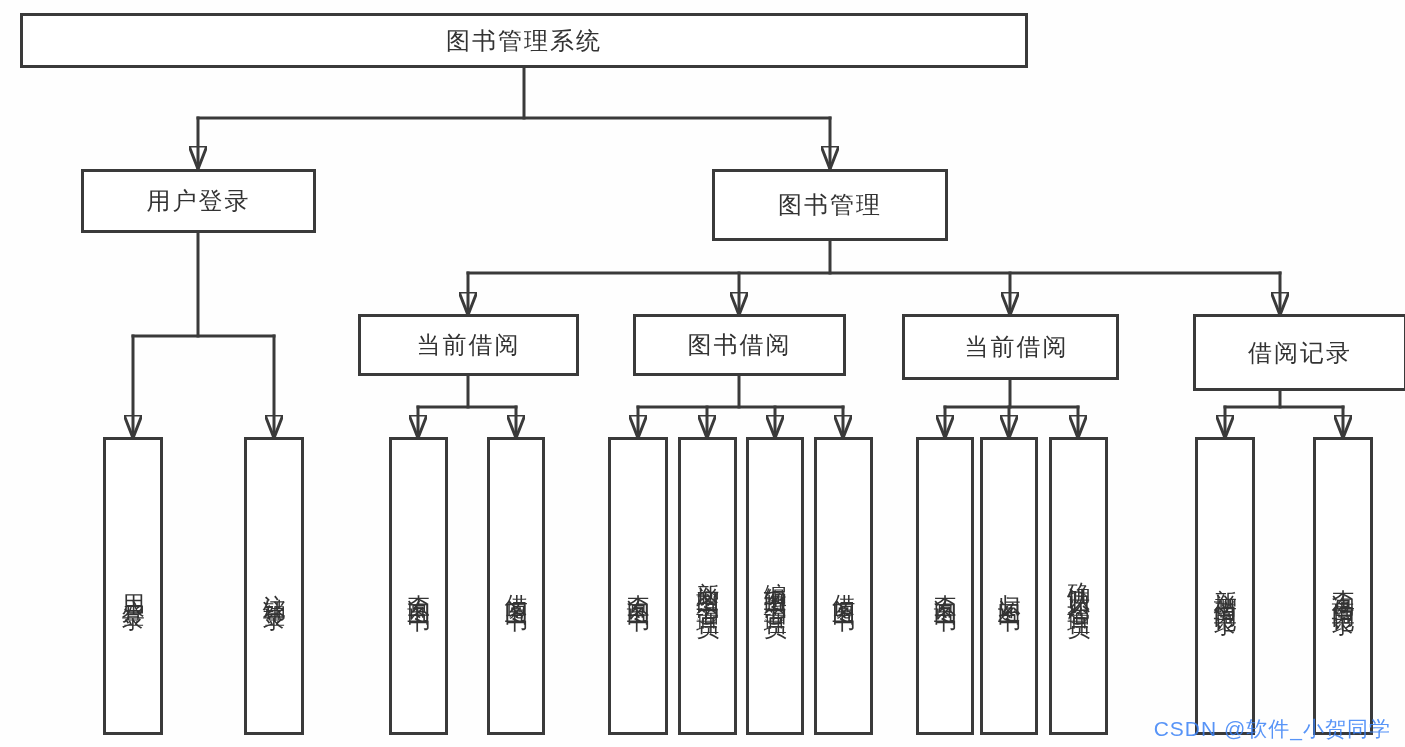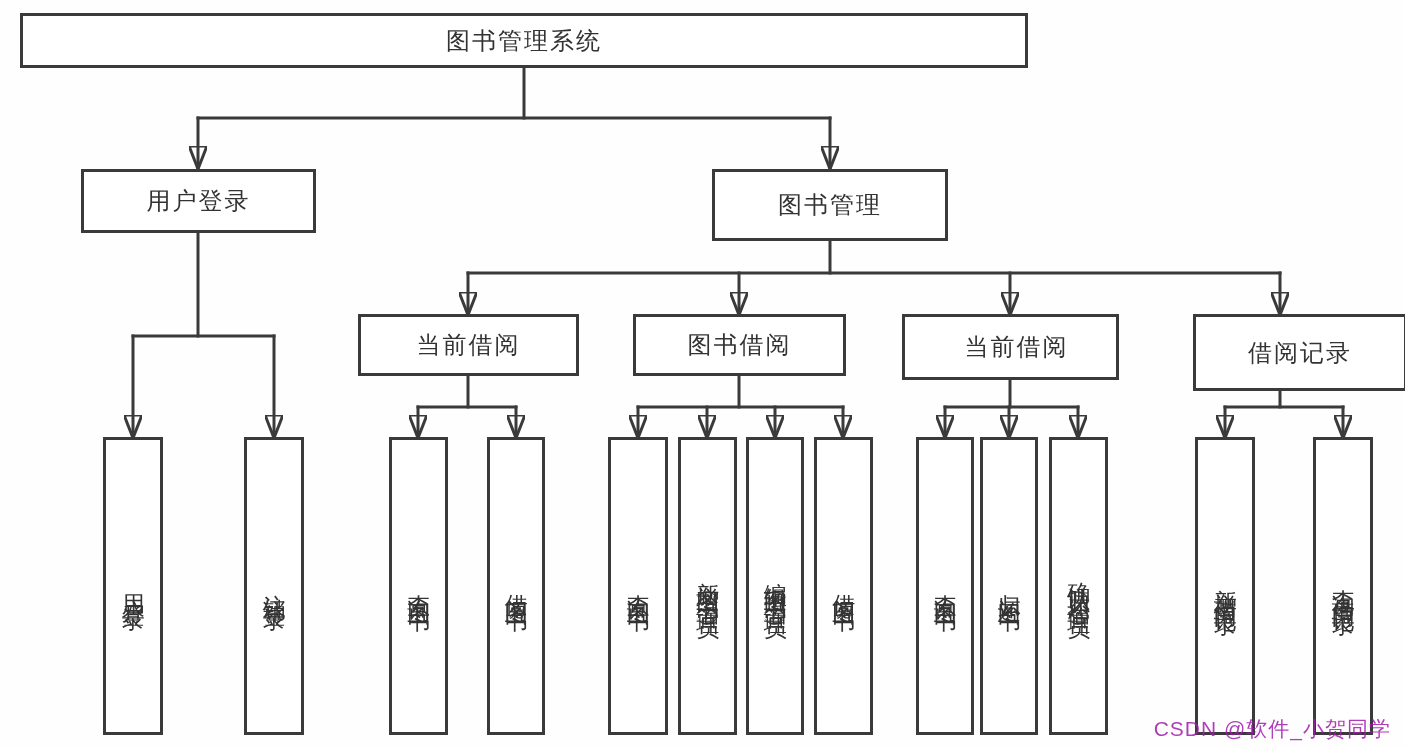--- a/index.html
+++ b/index.html
@@ -49,21 +49,21 @@
     stroke-width: 3;
     fill: none;
     stroke-linecap: square;
   }
   .watermark {
     position: absolute;
     right: 14px;
     bottom: 4px;
     font-size: 21px;
     letter-spacing: 1px;
-    color: #a21caf;
+    color: #3b82f6;
     opacity: 0.85;
     z-index: 3;
     white-space: nowrap;
   }
 </style>
 </head>
 <body>
 
 <div id="stage">
 

